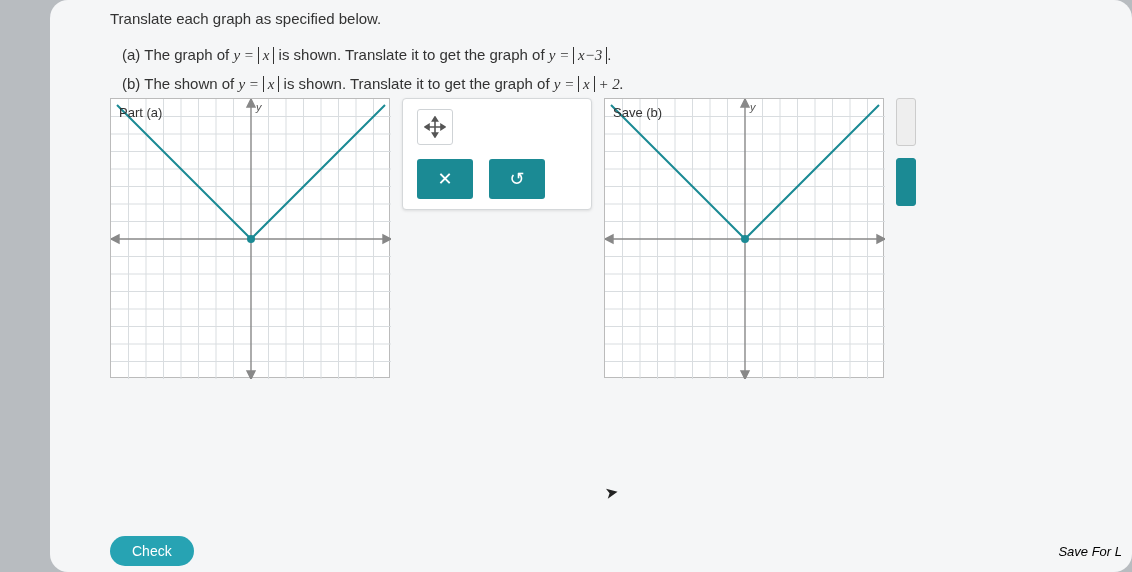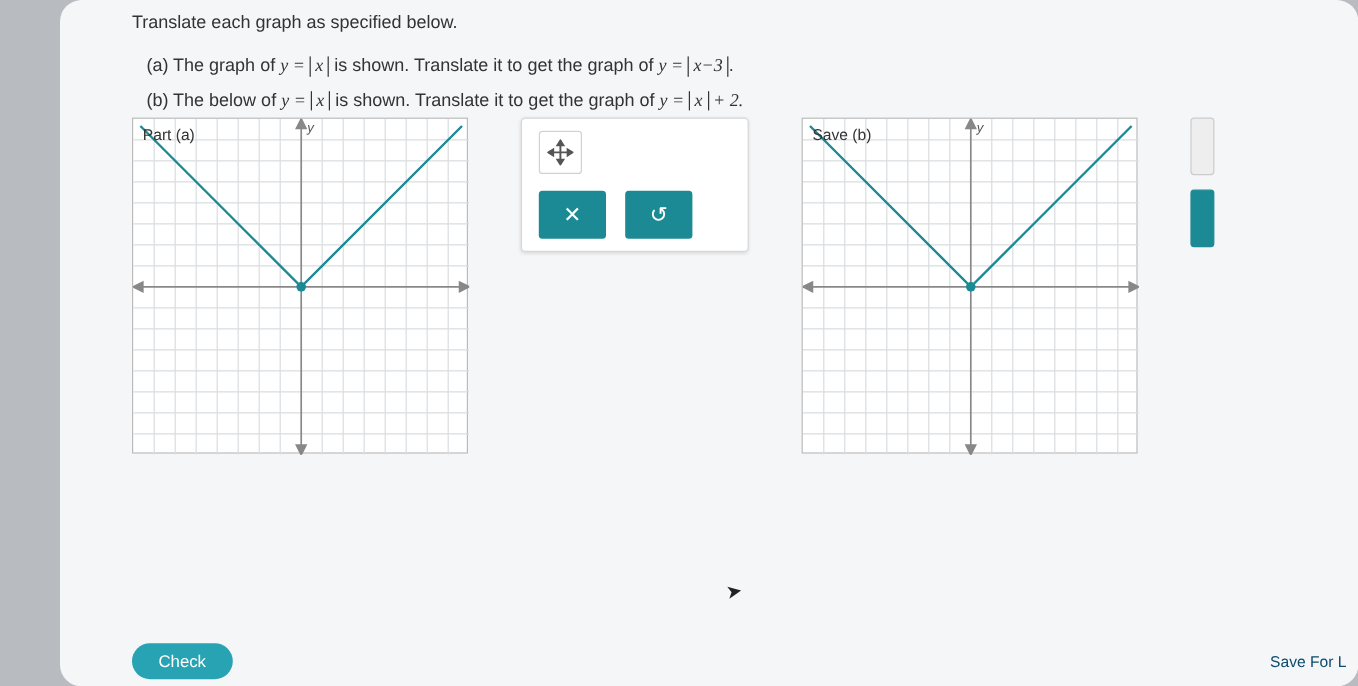--- a/index.html
+++ b/index.html
@@ -39,21 +39,21 @@
     display: inline-block;
     border-left: 1.2px solid #333;
     border-right: 1.2px solid #333;
     padding: 0 4px;
     line-height: 1.1;
     font-style: italic;
     font-family: "Times New Roman", serif;
   }
   .row {
     display: flex;
-    gap: 44px;
+    gap: 12px;
     align-items: flex-start;
   }
   .graph-box {
     position: relative;
     width: 280px;
     height: 280px;
     background: #fff;
     border: 1px solid #bbb;
   }
   .graph-label {
@@ -130,21 +130,22 @@
     color: #fff;
     border: none;
     border-radius: 16px;
     padding: 7px 22px;
     font-size: 14px;
     cursor: pointer;
     text-align: center;
   }
   .save-text {
     font-size: 13px;
-    color: #0c4a6e;
+    color: #000000;
+    font-style: italic;
   }
   .cursor-ptr {
     position: absolute;
     left: 555px;
     top: 483px;
     font-size: 16px;
     color: #222;
     transform: rotate(-10deg);
   }
   svg { display: block; }
@@ -157,21 +158,21 @@
   <div class="instruction">Translate each graph as specified below.</div>
 
   <div class="parts">
     <div>
       <span>(a) The graph of </span>
       <span class="math">y = </span><span class="abs">x</span>
       <span> is shown. Translate it to get the graph of </span>
       <span class="math">y = </span><span class="abs">x−3</span><span>.</span>
     </div>
     <div>
-      <span>(b) The below of </span>
+      <span>(b) The shown of </span>
       <span class="math">y = </span><span class="abs">x</span>
       <span> is shown. Translate it to get the graph of </span>
       <span class="math">y = </span><span class="abs">x</span><span class="math"> + 2.</span>
     </div>
   </div>
 
   <div class="row">
 
     <div class="graph-box">
       <span class="graph-label">Part (a)</span>

